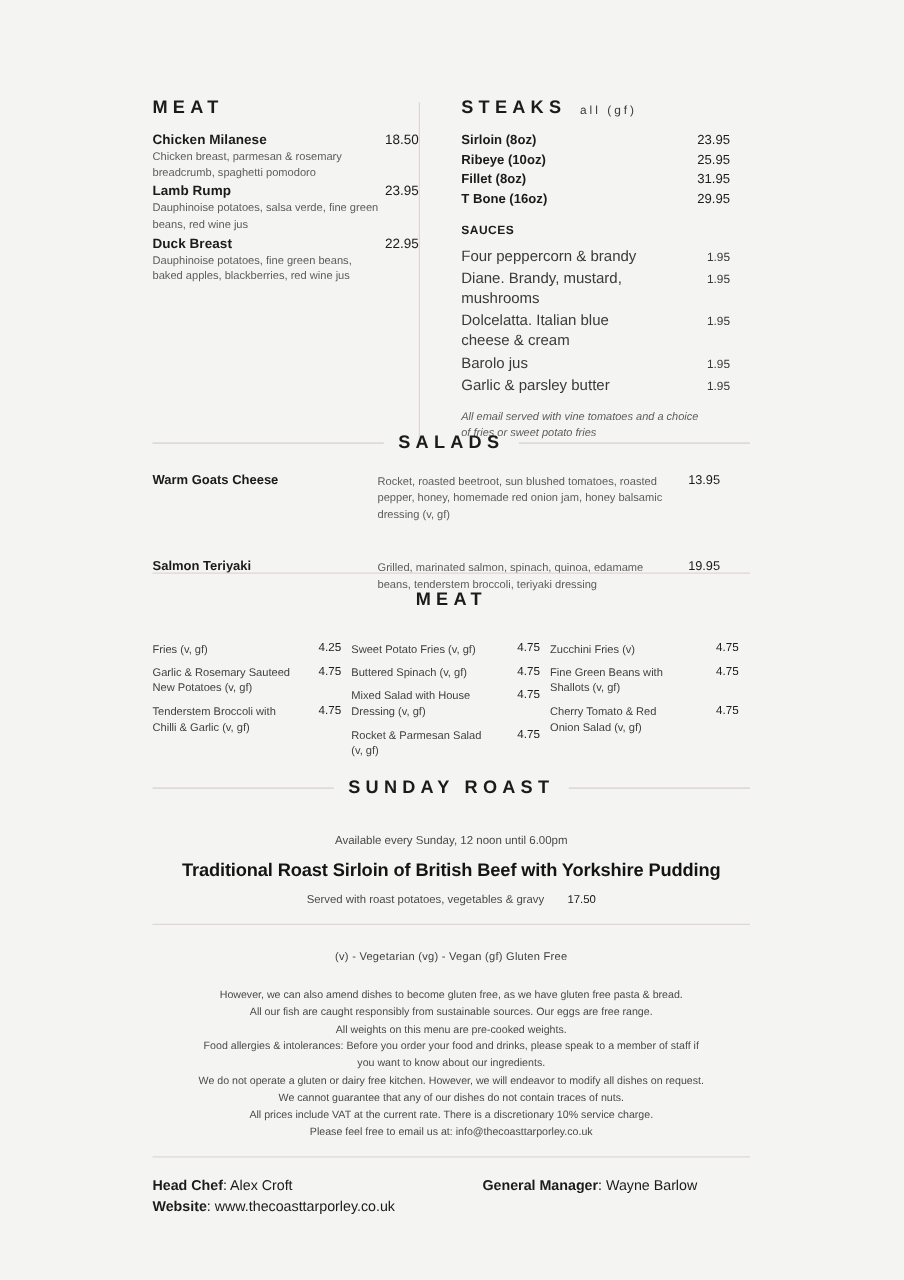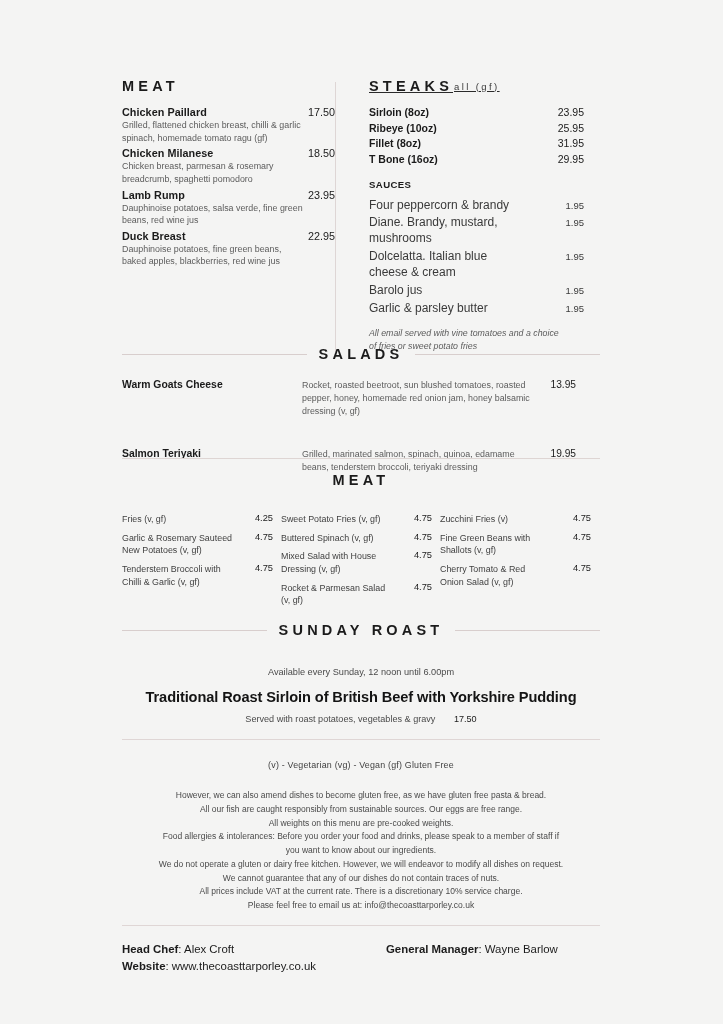--- a/index.html
+++ b/index.html
@@ -62,21 +62,21 @@
     width: 1px;
     background: #ded6d5;
     margin: 4px 0 0 0;
     align-self: stretch;
   }
   .col-right {
     width: 215px;
     margin-left: 33px;
   }
 
-  .steaks-hdr { display: flex; align-items: center; gap: 1px; text-decoration: underline; }
+  .steaks-hdr { display: flex; align-items: flex-end; gap: 11px; }
   .steaks-gf {
     font-size: 9.5px;
     letter-spacing: 2.4px;
     color: #3a3a3a;
     font-weight: normal;
   }
 
   .items { margin-top: 12px; }
 
   .item-line {
@@ -256,27 +256,20 @@
 
 <div class="page">
 <div class="inner">
 
   <div class="top-cols">
 
     <div class="col-left">
       <div class="sec-title">MEAT</div>
       <div class="items">
 
-        <div class="meat-item">
-          <div class="item-line">
-            <span class="item-name">Chicken Paillard</span>
-            <span class="item-price">17.50</span>
-          </div>
-          <div class="item-desc">Grilled, flattened chicken breast, chilli &amp; garlic spinach, homemade tomato ragu (gf)</div>
-        </div>
 
         <div class="meat-item">
           <div class="item-line">
             <span class="item-name">Chicken Milanese</span>
             <span class="item-price">18.50</span>
           </div>
           <div class="item-desc">Chicken breast, parmesan &amp; rosemary breadcrumb, spaghetti pomodoro</div>
         </div>
 
 

